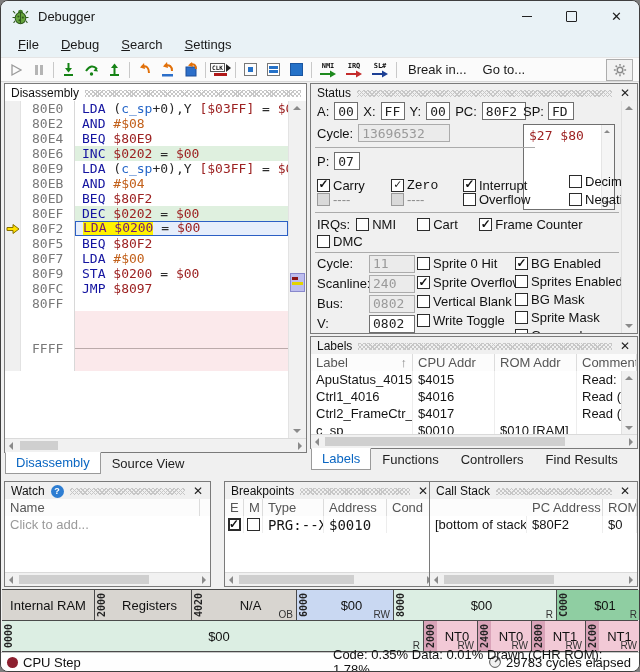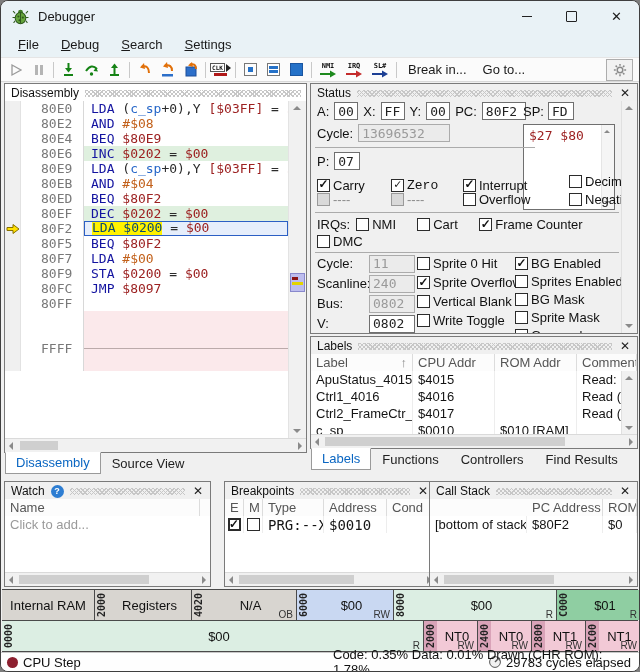--- a/index.html
+++ b/index.html
@@ -40,27 +40,27 @@
   .hatch{flex:1;height:7px;background-image:repeating-linear-gradient(45deg,#C7C7C7 0 1px,transparent 1px 3px),repeating-linear-gradient(-45deg,#C7C7C7 0 1px,transparent 1px 3px)}
   .pclose{font-size:12px;color:#222;width:14px;text-align:center}
   .helpdot{width:13px;height:13px;border-radius:50%;background:#2D7DD2;color:#fff;font:700 9px "Liberation Sans",sans-serif;display:flex;align-items:center;justify-content:center}
   
   #disasm{left:3px;top:82px;width:303px;height:370px;background:#fff;display:flex;flex-direction:column}
   .dbody{flex:1;display:flex;overflow:hidden;position:relative}
   .dmain{flex:1;background:#fff;overflow:hidden}
   .drow{display:flex;height:15px;font:13px "DejaVu Sans Mono",monospace}
   .gut{flex:0 0 15px;background:#F0F0F0;border-right:1px solid #E2E2E2;position:relative}
   .gut svg{position:absolute;left:1px;top:2px}
-  .dad{flex:0 0 42px;padding-left:20px;color:#787878;border-right:1px solid #D8D8D8;line-height:15px;overflow:hidden}
+  .dad{flex:0 0 42px;padding-left:11px;color:#787878;border-right:1px solid #D8D8D8;line-height:15px;overflow:hidden}
   .dcode{flex:1;line-height:15px;padding-left:7px;position:relative;white-space:pre;overflow:hidden;box-sizing:border-box}
   .drow.green .dcode{background:#DFF0DF}
   .drow.pink .dcode{background:#FBE9EB}
   .dcode.cur{background:#E6EEFB;border:1px solid #2B5FC4;line-height:12px}
   .tk-op{color:#1414A0}.tk-lbl{color:#2566C8}.tk-adr{color:#9C2121}.tk-imm{color:#C2601A}.tk-pl{color:#2b2b2b}
-  .tk-hl{background:#FFF200;color:#0c4a6e}
+  .tk-hl{background:#FFF200;color:#701a75}
   .dline{position:absolute;left:0;right:0;top:7px;height:1px;background:#BBAAAA}
   .dtag{position:relative;display:inline-block;margin-left:58px;background:#FCFCFC;border:1px solid #8a8a8a;padding:0 5px;font-size:12px;line-height:13px}
   
   .vs{flex:0 0 17px;background:#F1F1F1;border-left:1px solid #E3E3E3;position:relative}
   .tu{position:absolute;left:4px;top:5px;border:4px solid transparent;border-bottom-color:#8a8a8a;border-top:none}
   .td{position:absolute;left:4px;bottom:5px;border:4px solid transparent;border-top-color:#8a8a8a;border-bottom:none}
   .vmark{position:absolute;left:1px;right:1px;top:172px;height:17px;background:#BDBDEE;border:1px solid #8888CC}
   .vmark::before{content:"";position:absolute;left:1px;right:6px;top:3px;height:3px;background:#8B1515}
   .vmark::after{content:"";position:absolute;left:1px;right:1px;top:8px;height:3px;background:#E3D400}
   .hsc{position:relative;flex:0 0 13px;background:#F1F1F1;border-top:1px solid #DADADA}

